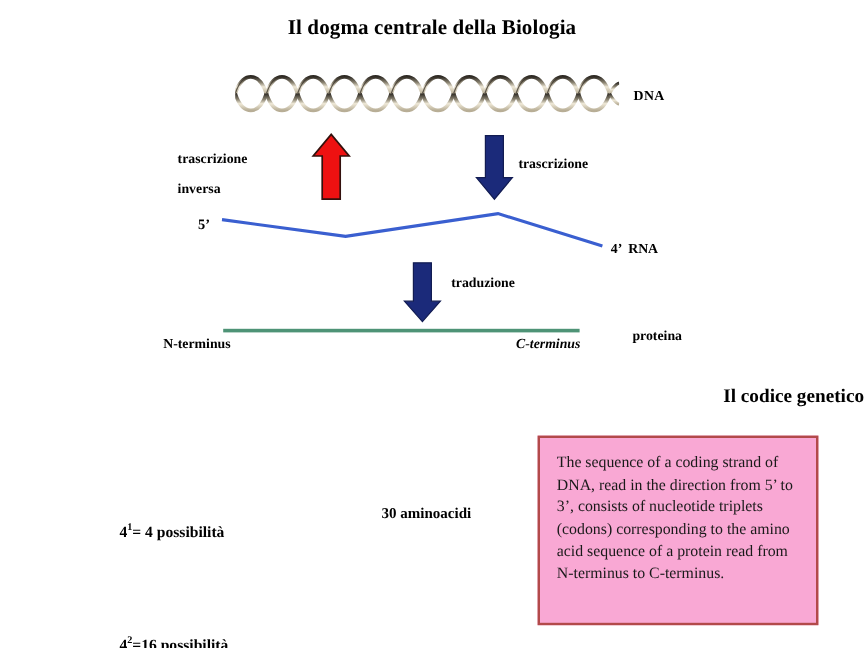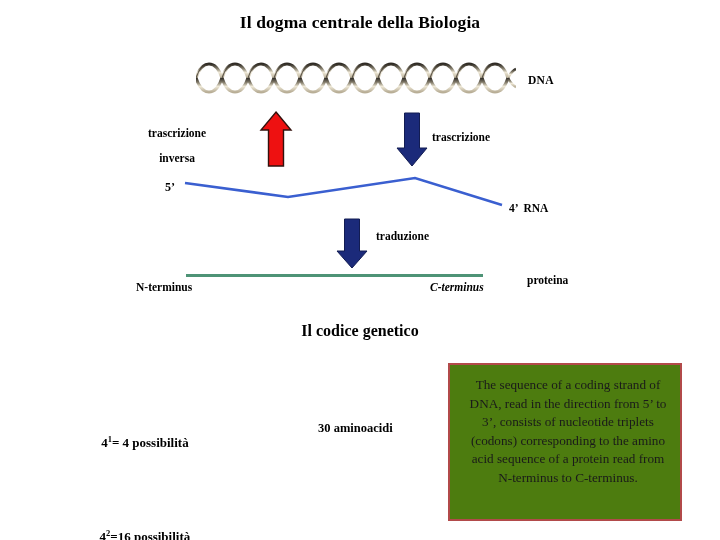--- a/index.html
+++ b/index.html
@@ -9,33 +9,33 @@
   }
   #slide {
     position: relative;
     width: 720px;
     height: 540px;
     background: #ffffff;
     overflow: hidden;
     font-family: "Liberation Serif", "DejaVu Serif", serif;
     color: #000000;
   }
-  .abs { position: absolute; text-align: center; }
+  .abs { position: absolute; }
 
   
   #title {
     left: 0; right: 0; top: 12px;
     text-align: center;
     font-size: 17.5px;
     font-weight: bold;
     letter-spacing: 0.1px;
   }
   #subtitle {
     left: 0; right: 0; top: 322px;
-    text-align: center;
+    text-align: right;
     font-size: 16px;
     font-weight: bold;
   }
 
   
   #dna-helix {
     left: 196px; top: 62px;
     width: 320px; height: 34px;
   }
   #dna-label {
@@ -122,21 +122,21 @@
     left: 318px; top: 421px;
     font-size: 12.5px;
     font-weight: bold;
   }
 
   
   #info-box {
     left: 448px; top: 363px;
     width: 234px; height: 158px;
     border: 2px solid #b24a4a;
-    background: #4d7c0f;
+    background: #f9a8d4;
     box-sizing: border-box;
   }
   #info-box-text {
     position: absolute;
     left: 14px; top: 11px;
     right: 8px;
     font-size: 13.2px;
     line-height: 18.6px;
     font-weight: normal;
     color: #1a1a1a;

